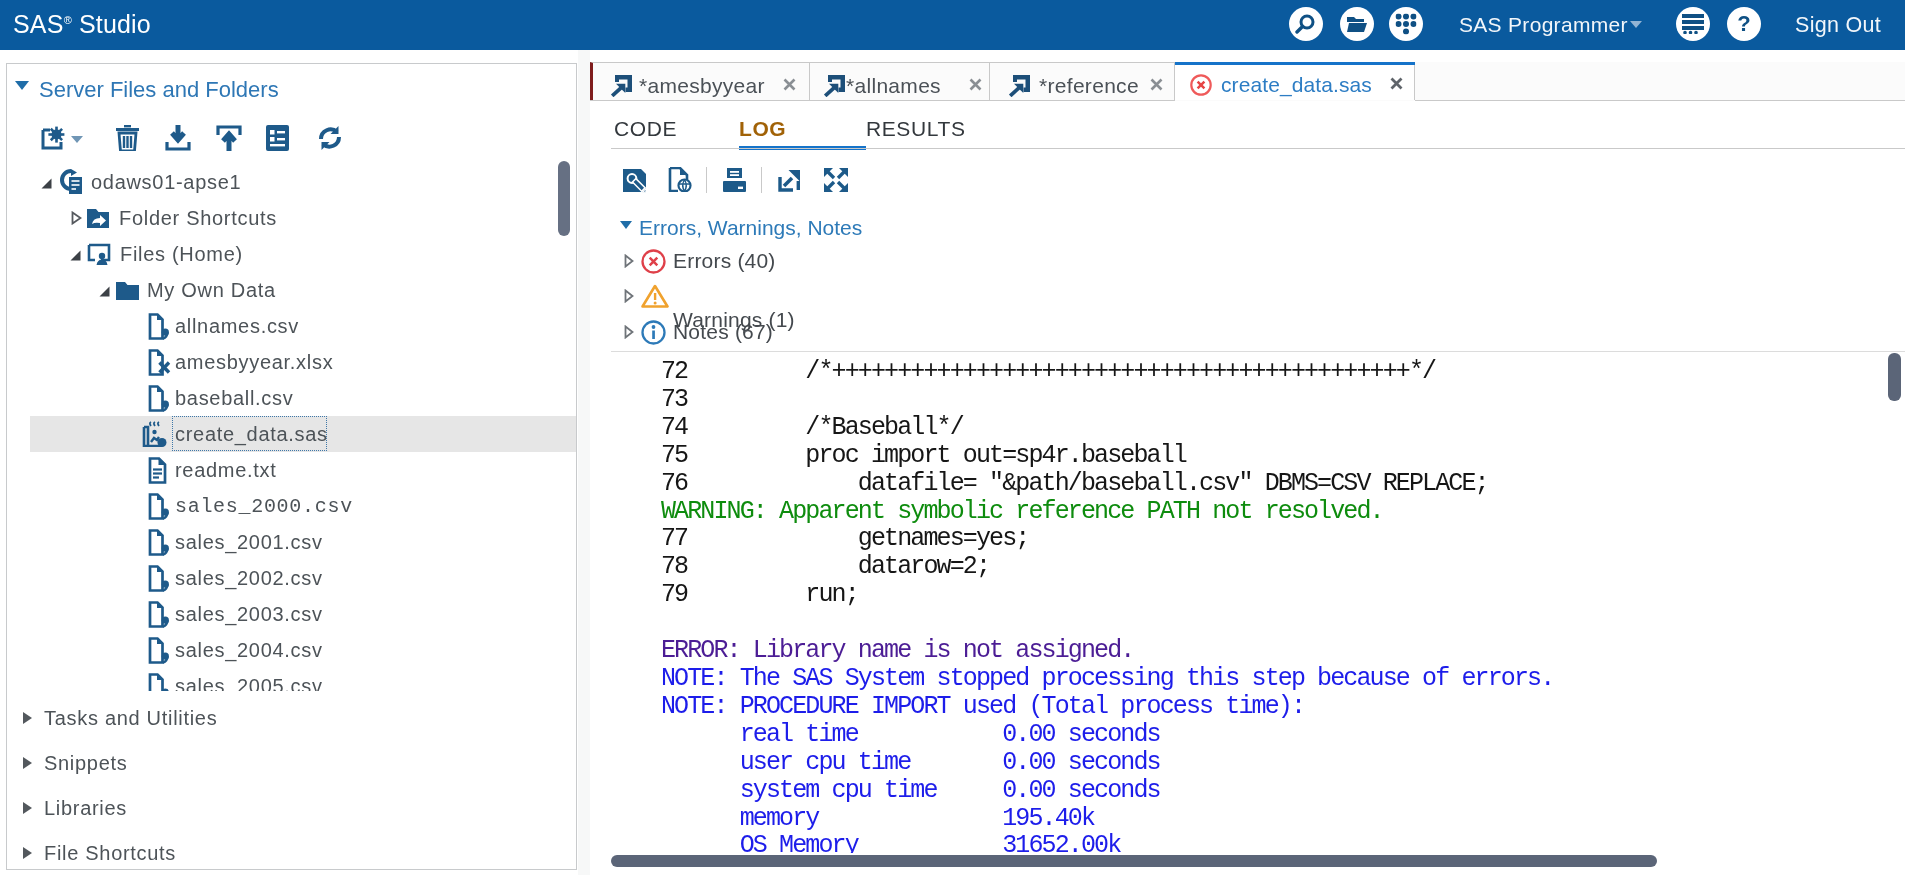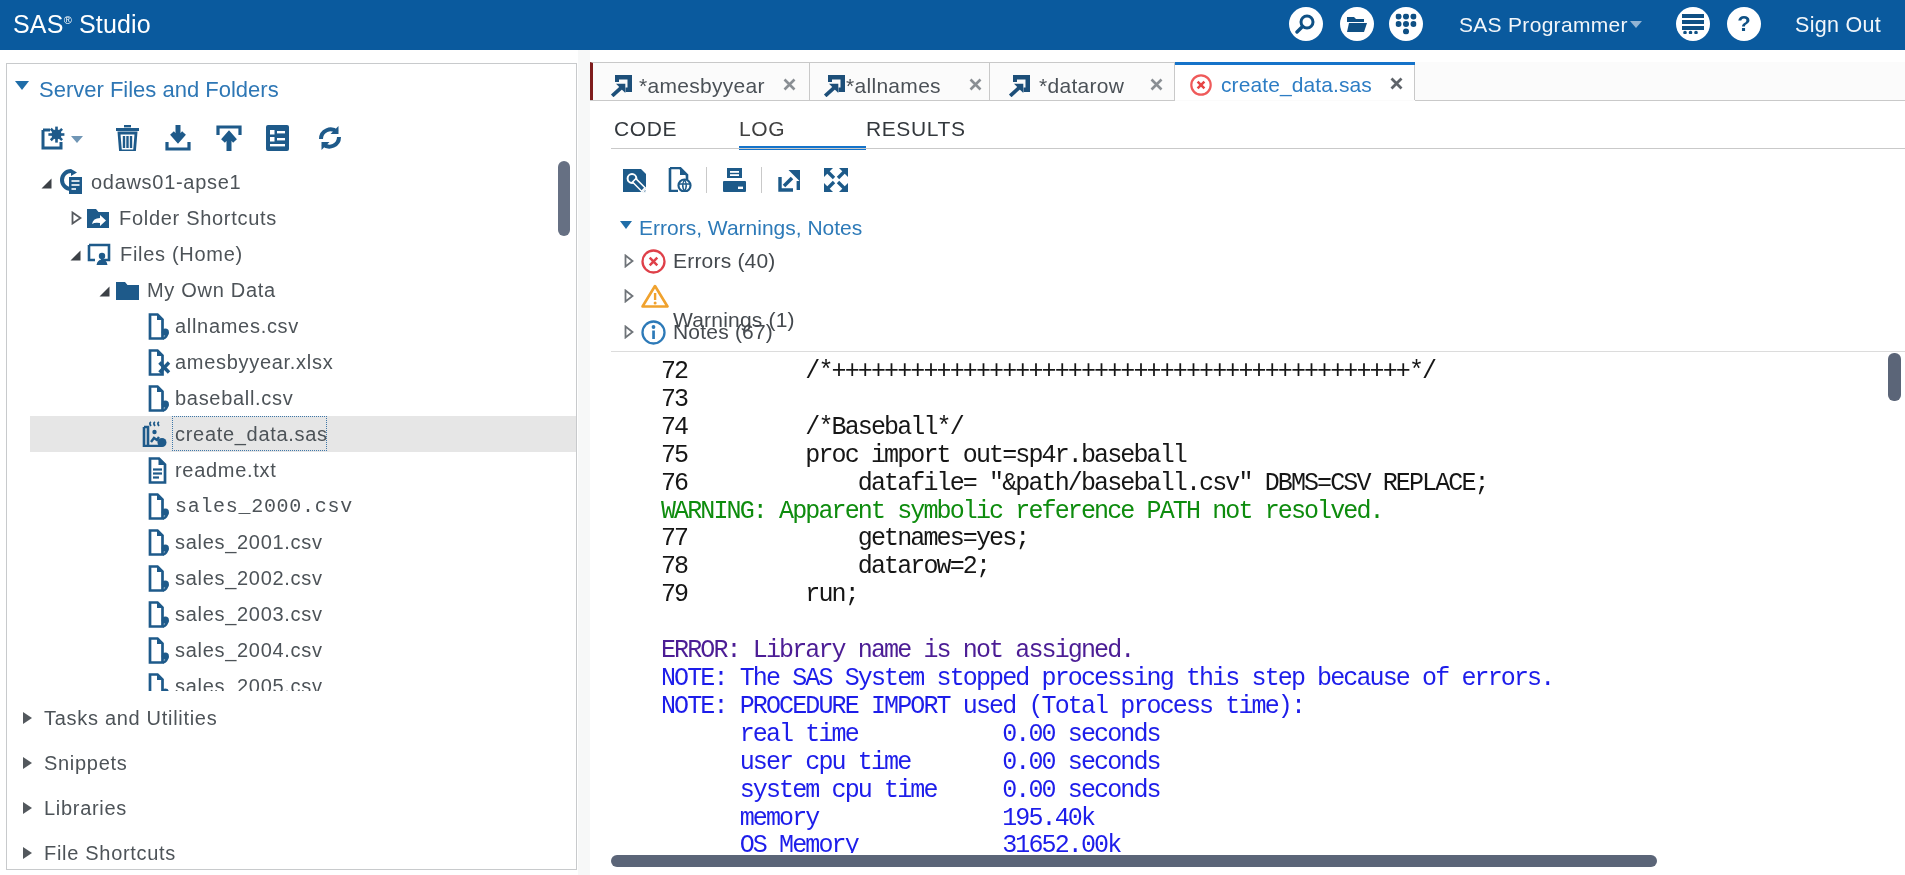--- a/index.html
+++ b/index.html
@@ -38,21 +38,21 @@
 .tab.first { border-left:3px solid #7f1d1d; }
 .tab .sep { position:absolute; right:0; top:0; width:1px; height:38px; background:#c9c9c9; }
 .tab-label { position:absolute; top:23px; transform:translateY(-50%); font-size:21px; color:#4b5157; letter-spacing:0.3px; white-space:nowrap; }
 .tab-x { position:absolute; top:23px; transform:translateY(-50%); }
 #tab4 { background:#fff; border-top:none; border-right:1px solid #c9c9c9; }
 #tab4 .blueline { position:absolute; left:0; top:0; width:240px; height:3px; background:#1573c9; }
 #tab4 .tab-label { color:#2d7dc4; letter-spacing:0.1px; }
 
 
 .subtab { position:absolute; top:115px; height:28px; line-height:28px; text-align:left; font-size:21px; color:#33383d; letter-spacing:0.6px; }
-#st-log { color:#404040; }
+#st-log { color:#a16207;font-weight:bold; }
 #log-underline { position:absolute; left:149px; top:146px; width:127px; height:4px; background:#1573c9; }
 #st-baseline { position:absolute; left:21px; top:148px; width:1294px; height:1px; background:#c9c9c9; }
 
 
 .tbsep { position:absolute; top:167px; width:1px; height:26px; background:#c9c9c9; }
 
 
 #ewn-caret { position:absolute; left:30px; top:221px; width:0; height:0; border-left:6px solid transparent; border-right:6px solid transparent; border-top:8px solid #1f6da8; }
 #ewn-title { position:absolute; left:49px; top:216px; font-size:21px; color:#2d7ab8; letter-spacing:0px; }
 .ewn-text { position:absolute; font-size:21px; color:#44494e; letter-spacing:0.2px; }
@@ -376,21 +376,21 @@
             <path d="M1.5 1.5 L11.5 11.5 M11.5 1.5 L1.5 11.5" stroke="#8a8f94" stroke-width="2.6"></path>
           </svg></div>
         <div class="sep"></div>
       </div>
       <div class="tab" style="left:400px;width:185px;">
         <div class="abs" style="left:18px;top:11px;"><svg width="23" height="23" viewBox="0 0 23 23">
             <path d="M5 1 H22 V18 H15.5 V13.5 H17.5 V5.5 H9 V8 H5 Z" fill="#1d4f79"></path>
             <polygon points="6,9.7 15.3,9.7 15.3,19" fill="#1d4f79"></polygon>
             <line x1="11" y1="13.8" x2="2.2" y2="21.8" stroke="#1d4f79" stroke-width="3.8"></line>
           </svg></div>
-        <div class="tab-label" style="left:49px;">*datarow</div>
+        <div class="tab-label" style="left:49px;">*reference</div>
         <div class="tab-x" style="left:160px;"><svg width="13" height="13" viewBox="0 0 13 13">
             <path d="M1.5 1.5 L11.5 11.5 M11.5 1.5 L1.5 11.5" stroke="#8a8f94" stroke-width="2.6"></path>
           </svg></div>
         <div class="sep"></div>
       </div>
       <div class="tab" style="left:585px;width:240px;" id="tab4">
         <div class="abs" style="left:15px;top:12px;"><svg width="22" height="22" viewBox="0 0 22 22">
             <circle cx="11" cy="11" r="9.7" fill="none" stroke="#ef5a5a" stroke-width="2.2"></circle>
             <path d="M7.6 7.6 l6.8 6.8 M14.4 7.6 l-6.8 6.8" stroke="#e64545" stroke-width="2.5"></path>
           </svg></div>

